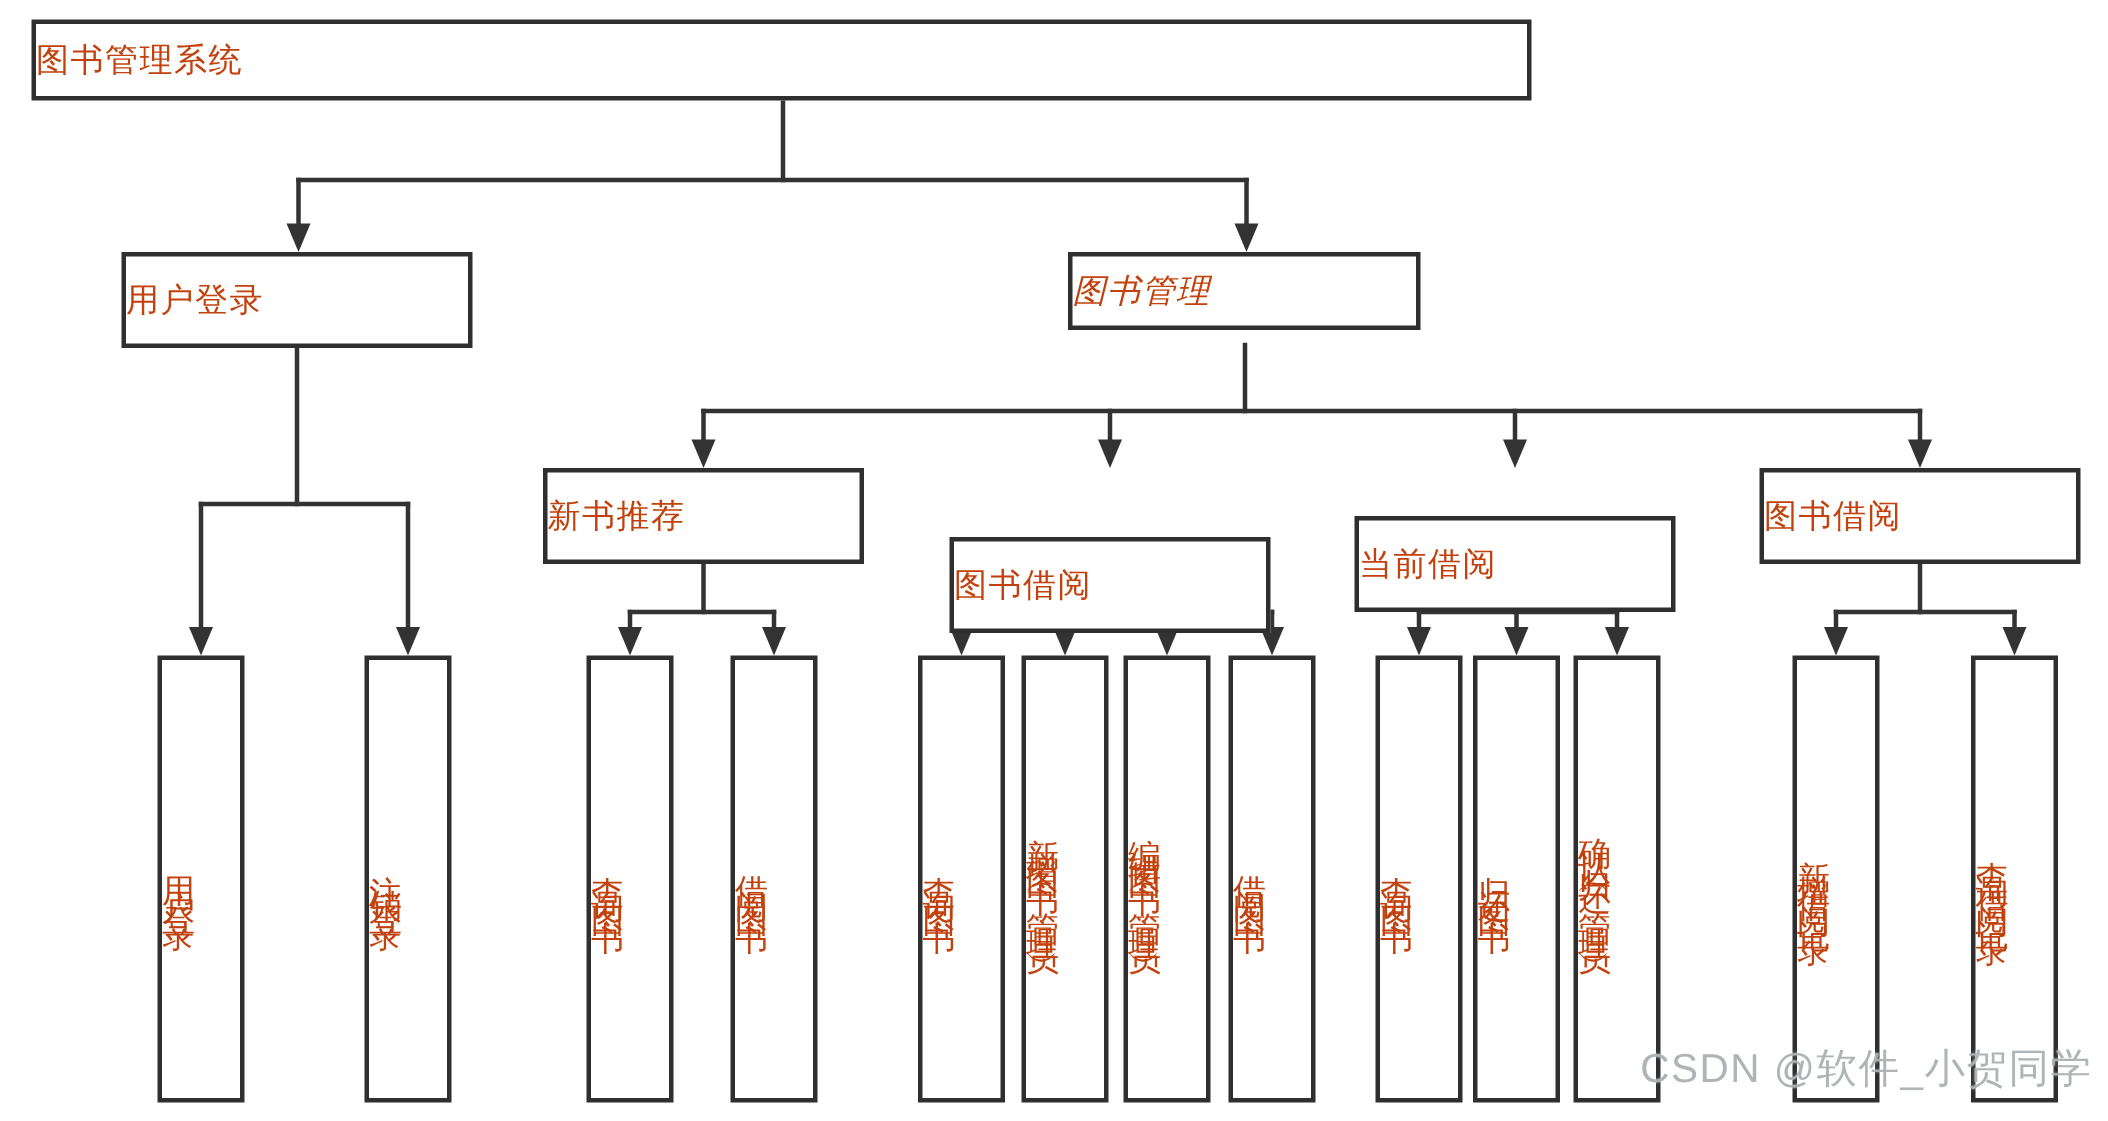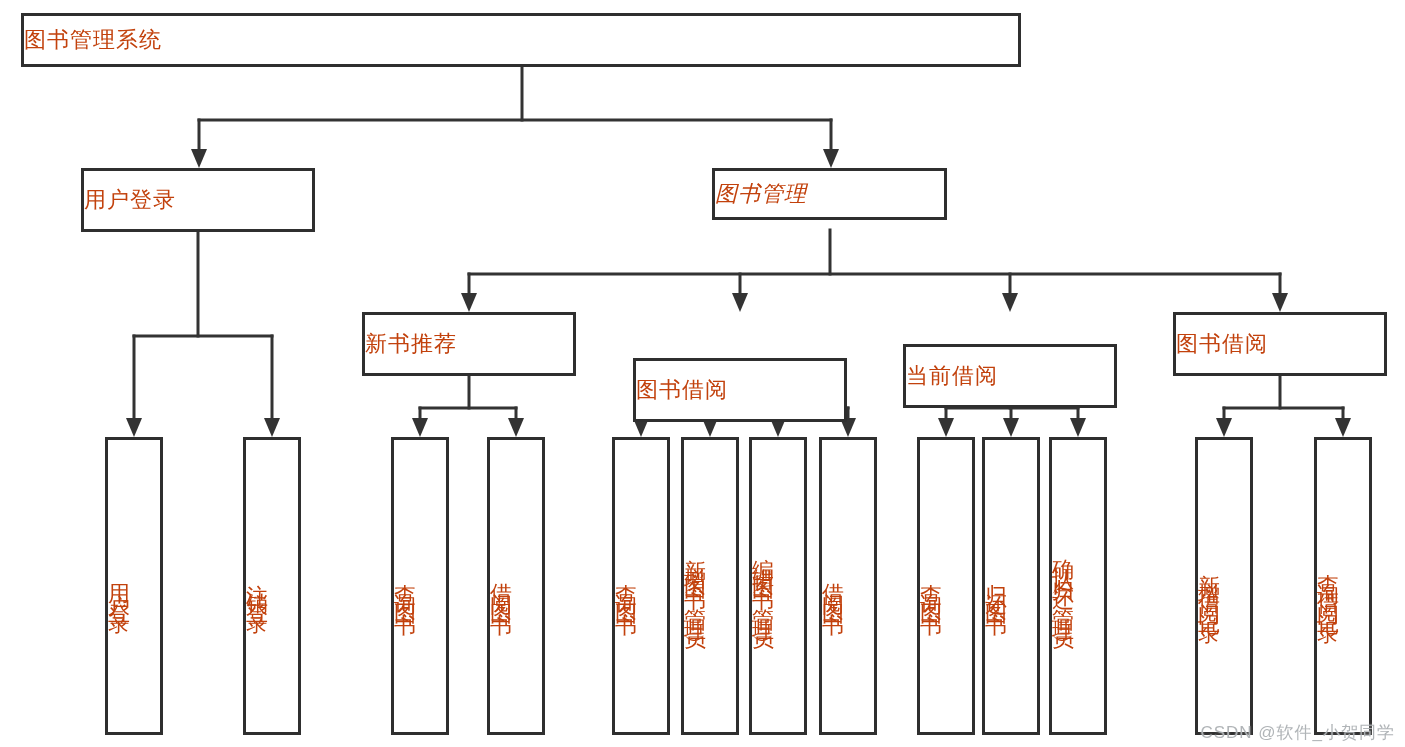--- a/index.html
+++ b/index.html
@@ -35,22 +35,22 @@
     writing-mode: vertical-rl;
     text-orientation: mixed;
     line-height: 1;
     letter-spacing: 10px;
     font-size: 22px;
     white-space: nowrap;
   }
   .watermark {
     position: absolute;
     right: 10px;
-    bottom: 3px;
-    font-size: 17px;
+    bottom: 17px;
+    font-size: 27px;
     letter-spacing: 1px;
     color: rgba(172, 176, 179, 0.95);
     z-index: 5;
     text-shadow: 0 0 2px rgba(255,255,255,0.6);
   }
 </style>
 </head>
 <body>
 
 <div class="stage">

